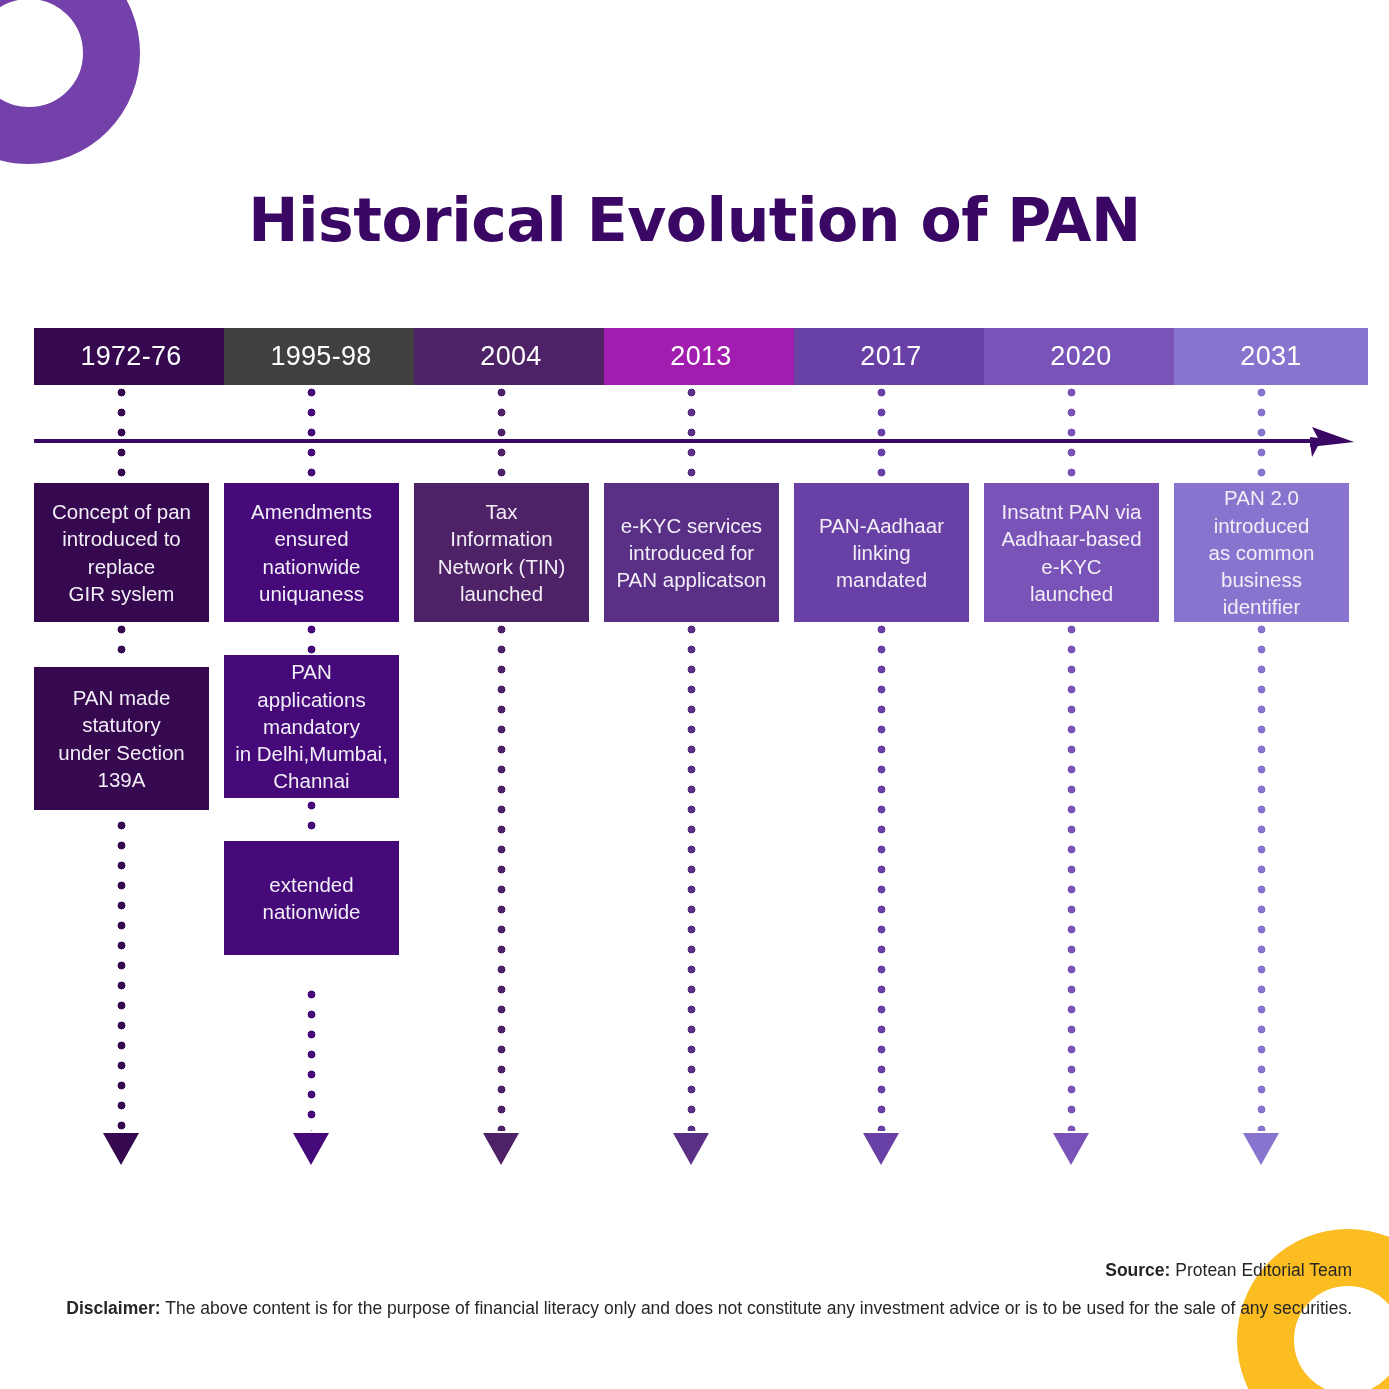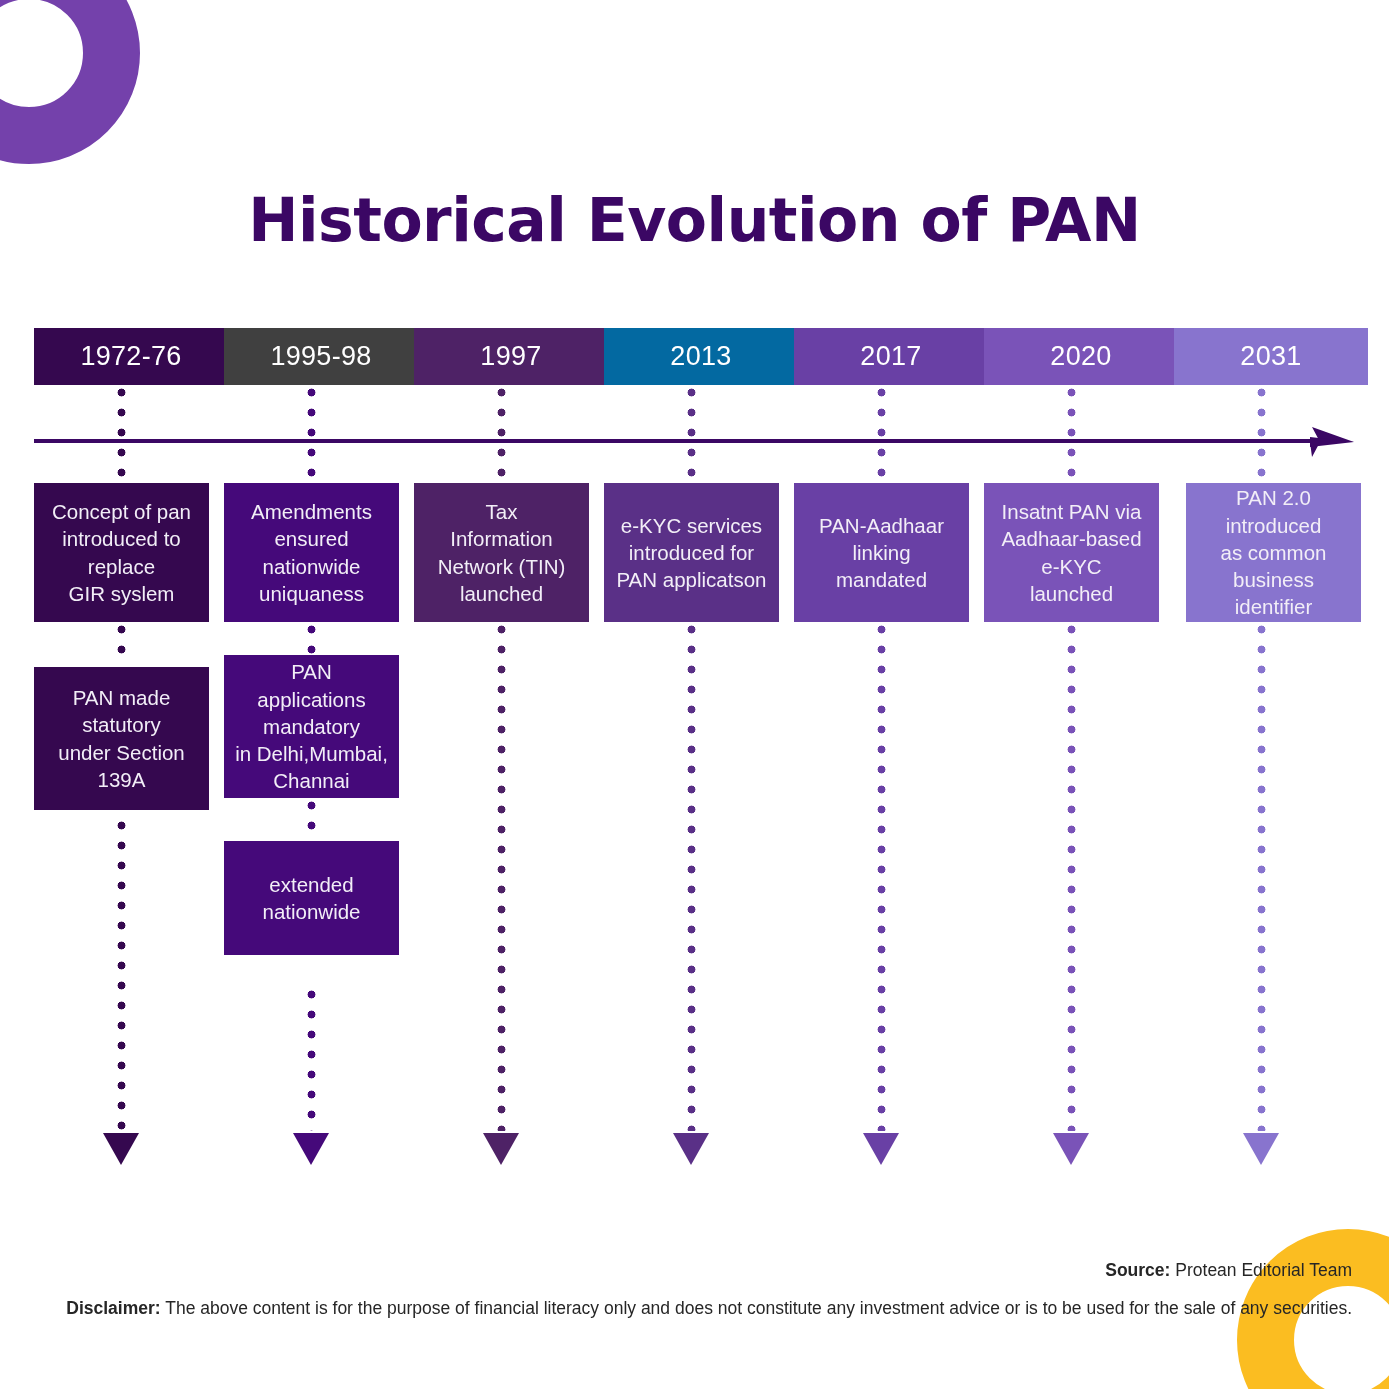--- a/index.html
+++ b/index.html
@@ -202,33 +202,33 @@
       </div>
       <div class="card row3" style="background: rgb(69, 9, 122);">
         <span style="white-space: pre-line;">extended
 nationwide</span>
       </div>
       <div class="arrow-down" style="top: 1133px; border-top: 32px solid rgb(69, 9, 122);"></div>
     </div>
     <div class="col" style="left: 414px;">
       <div class="dots" style="top: 388px; height: 94px; background-image: radial-gradient(circle at 4.5px 4.5px, rgb(78, 34, 102) 3.7px, transparent 4.2px); background-size: 9px 20px;"></div>
       <div class="dots" style="top: 625px; height: 506px; background-image: radial-gradient(circle at 4.5px 4.5px, rgb(78, 34, 102) 3.7px, transparent 4.2px); background-size: 9px 20px;"></div>
-      <div class="year-box" style="background: rgb(78, 34, 102);">1997</div>
+      <div class="year-box" style="background: rgb(78, 34, 102);">2004</div>
       <div class="card row1" style="background: rgb(78, 34, 102);">
         <span style="white-space: pre-line;">Tax
 Information
 Network (TIN)
 launched</span>
       </div>
       <div class="arrow-down" style="top: 1133px; border-top: 32px solid rgb(78, 34, 102);"></div>
     </div>
     <div class="col" style="left: 604px;">
       <div class="dots" style="top: 388px; height: 94px; background-image: radial-gradient(circle at 4.5px 4.5px, rgb(90, 48, 135) 3.7px, transparent 4.2px); background-size: 9px 20px;"></div>
       <div class="dots" style="top: 625px; height: 506px; background-image: radial-gradient(circle at 4.5px 4.5px, rgb(90, 48, 135) 3.7px, transparent 4.2px); background-size: 9px 20px;"></div>
-      <div class="year-box" style="background: #0369a1;">2013</div>
+      <div class="year-box" style="background: #a21caf;">2013</div>
       <div class="card row1" style="background: rgb(90, 48, 135);">
         <span style="white-space: pre-line;">e-KYC services
 introduced for
 PAN applicatson</span>
       </div>
       <div class="arrow-down" style="top: 1133px; border-top: 32px solid rgb(90, 48, 135);"></div>
     </div>
     <div class="col" style="left: 794px;">
       <div class="dots" style="top: 388px; height: 94px; background-image: radial-gradient(circle at 4.5px 4.5px, rgb(105, 64, 165) 3.7px, transparent 4.2px); background-size: 9px 20px;"></div>
       <div class="dots" style="top: 625px; height: 506px; background-image: radial-gradient(circle at 4.5px 4.5px, rgb(105, 64, 165) 3.7px, transparent 4.2px); background-size: 9px 20px;"></div>
@@ -249,21 +249,21 @@
 Aadhaar-based
 e-KYC
 launched</span>
       </div>
       <div class="arrow-down" style="top: 1133px; border-top: 32px solid rgb(122, 83, 184);"></div>
     </div>
     <div class="col" style="left: 1174px;">
       <div class="dots" style="top: 388px; height: 94px; background-image: radial-gradient(circle at 4.5px 4.5px, rgb(136, 116, 206) 3.7px, transparent 4.2px); background-size: 9px 20px;"></div>
       <div class="dots" style="top: 625px; height: 506px; background-image: radial-gradient(circle at 4.5px 4.5px, rgb(136, 116, 206) 3.7px, transparent 4.2px); background-size: 9px 20px;"></div>
       <div class="year-box" style="background: rgb(136, 116, 206);">2031</div>
-      <div class="card row1" style="background: rgb(136, 116, 206); margin-left: 12px;">
+      <div class="card row1" style="background: rgb(136, 116, 206);">
         <span style="white-space: pre-line;">PAN 2.0
 introduced
 as common
 business
 identifier</span>
       </div>
       <div class="arrow-down" style="top: 1133px; border-top: 32px solid rgb(136, 116, 206);"></div>
     </div>
   </div>
 

